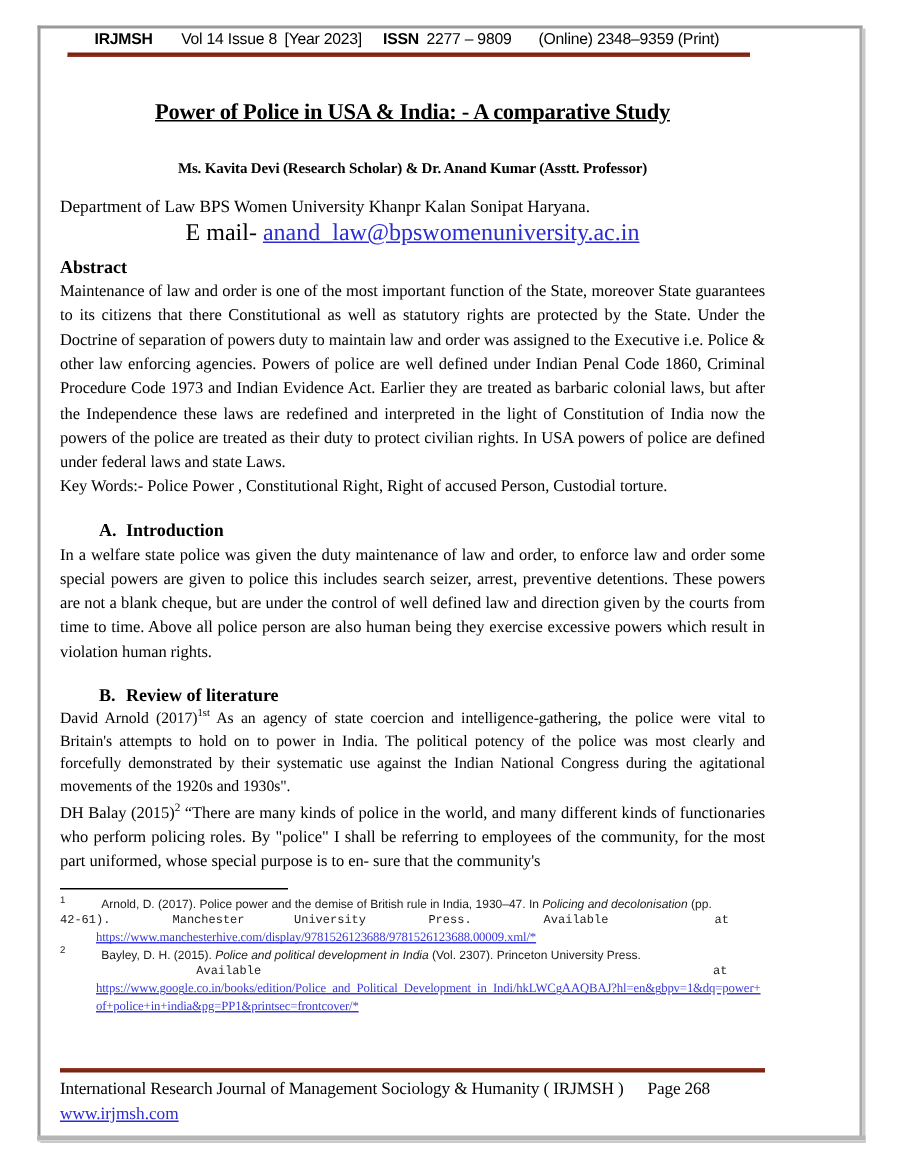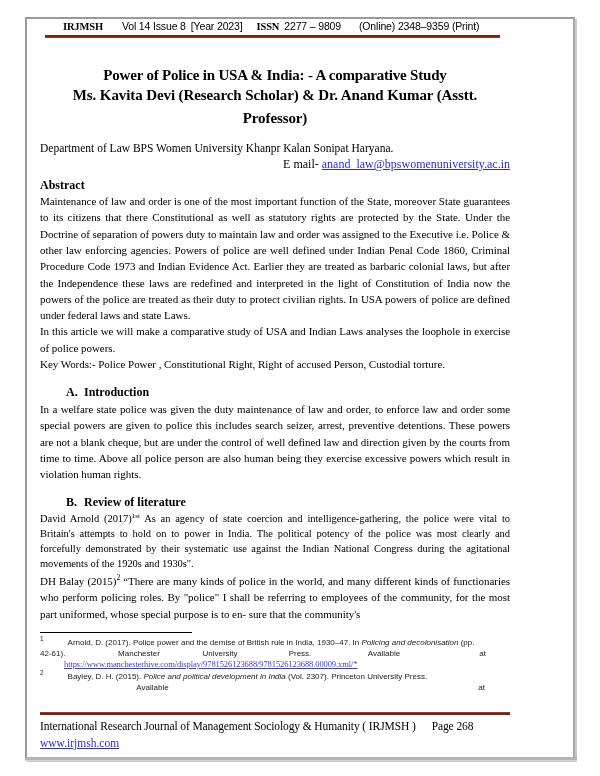--- a/index.html
+++ b/index.html
@@ -60,21 +60,21 @@
   
   .journal-header {
     display: flex;
     align-items: baseline;
     font-family: "Liberation Sans", "DejaVu Sans", sans-serif;
     font-size: 10.5px;
     letter-spacing: -0.15px;
     white-space: nowrap;
     padding-left: 23px;
   }
-  .journal-header .hdr-strong { font-weight: bold; font-family: Liberation Serif, serif; }
+  .journal-header .hdr-strong { font-weight: bold; }
   .hdr-gap-a { display: inline-block; width: 19px; }
   .hdr-gap-b { display: inline-block; width: 14px; }
   .hdr-gap-c { display: inline-block; width: 18px; }
   .hdr-gap-d { display: inline-block; width: 5px; }
 
   .header-rule {
     margin-top: 3px;
     margin-left: 5px;
     width: 455px;
     height: 2px;
@@ -82,39 +82,41 @@
     border-bottom: 1px solid #8d3b27;
   }
 
   
   .doc-title {
     margin-top: 29px;
     text-align: center;
     font-size: 15px;
     font-weight: bold;
     letter-spacing: -0.2px;
+    text-decoration: underline;
   }
   .authors {
+    margin-top: 21px;
     text-align: center;
-    font-size: 15px;
+    font-size: 10px;
     font-weight: bold;
     line-height: 1.55;
     padding: 0 22px;
     letter-spacing: -0.1px;
   }
   .affiliation {
     margin-top: 9px;
     text-align: left;
     font-size: 11.5px;
     line-height: 1.45;
   }
   .email-line {
     margin-top: 1px;
-    text-align: right;
-    font-size: 12px;
+    text-align: center;
+    font-size: 16px;
   }
   a.link {
     color: #2b2bd4;
     text-decoration: underline;
   }
 
   
   .sec-head {
     font-size: 12px;
     font-weight: bold;
@@ -171,21 +173,21 @@
   .fn-url {
     font-family: "Liberation Serif", "DejaVu Serif", serif;
     font-size: 8.5px;
     color: #3b3bd8;
     text-decoration: underline;
     word-break: break-all;
     display: block;
     letter-spacing: -0.1px;
     padding-left: 24px;
   }
-  .fn-spread { display: block; }
+  .fn-spread { display: block; font-family: Liberation Mono, monospace; }
   .fn-spread > span { display: inline-block; }
 
   
   .footer-rule {
     position: absolute;
     left: 40px;
     top: 712px;
     width: 470px;
     height: 2px;
     background: #7b2213;
@@ -231,21 +233,20 @@
   <div class="doc-title">Power of Police in USA &amp; India: - A comparative Study</div>
   <div class="authors">Ms. Kavita Devi (Research Scholar) &amp; Dr. Anand Kumar  (Asstt. Professor)</div>
   <div class="affiliation">Department of Law BPS Women University Khanpr Kalan Sonipat Haryana.</div>
   <div class="email-line">
     <span>E mail-</span>
     <a class="link" href="#">anand_law@bpswomenuniversity.ac.in</a>
   </div>
 
   <div class="sec-head">Abstract</div>
   <div class="para nospace">Maintenance of law and order is one of the most important function of the State, moreover State guarantees to its citizens that there Constitutional as well as statutory rights are protected by the State. Under the Doctrine of separation of powers duty to maintain law and order was assigned to the Executive i.e. Police &amp; other law enforcing agencies. Powers of police are well defined under Indian Penal Code 1860, Criminal Procedure Code 1973 and Indian Evidence Act. Earlier they are treated as barbaric colonial laws, but after the Independence these laws are redefined and interpreted in the light of Constitution of India now the powers of the police are treated as their duty to protect civilian rights. In USA powers of police are defined under federal laws and state Laws.</div>
-  <div class="para nospace">In this article we will make a comparative study of USA and Indian Laws analyses the loophole in exercise of police powers.</div>
 
   <div class="para nospace">
     <span class="lead-bold">Key Words:-</span><span> Police Power , Constitutional Right, Right of accused Person, Custodial torture.</span>
   </div>
 
   <div class="list-head">
     <span class="num">A.</span><span>Introduction</span>
   </div>
   <div class="para">
     <span class="lead-bold">In</span><span> a welfare state police was given the duty maintenance of law and order, to enforce law and order some special powers are given to police this includes search seizer, arrest, preventive detentions. These powers are not a blank cheque,  but are under the control of  well defined law and direction given by the courts from time to time. Above all police person are also human being they exercise excessive powers which result in violation human rights.</span>
@@ -272,20 +273,21 @@
         <span style="width:58px">42-61).</span><span style="width:82px;text-align:center">Manchester</span><span style="width:80px;text-align:center">University</span><span style="width:80px;text-align:center">Press.</span><span style="width:88px;text-align:center">Available</span><span style="width:58px;text-align:right">at</span>
       </span>
       <a class="fn-url" href="#">https://www.manchesterhive.com/display/9781526123688/9781526123688.00009.xml/*</a>
     </div>
 
     <div class="footnote">
       <span class="fn-mark">2</span><span>Bayley, D. H. (2015). </span><span class="it">Police and political development in India</span><span> (Vol. 2307). Princeton University Press.</span>
       <span class="fn-spread">
         <span style="width:225px;text-align:center">Available</span><span style="width:220px;text-align:right">at</span>
       </span>
+      <a class="fn-url" href="#">https://www.google.co.in/books/edition/Police_and_Political_Development_in_Indi/hkLWCgAAQBAJ?hl=en&amp;gbpv=1&amp;dq=power+of+police+in+india&amp;pg=PP1&amp;printsec=frontcover/*</a>
     </div>
 
   </div>
 </div>
 
 <div class="footer-rule"></div>
 <div class="footer">
   <div class="footer-line1">
     <span>International Research Journal of Management Sociology &amp; Humanity ( IRJMSH )</span><span class="footer-page">Page 268</span>
   </div>

